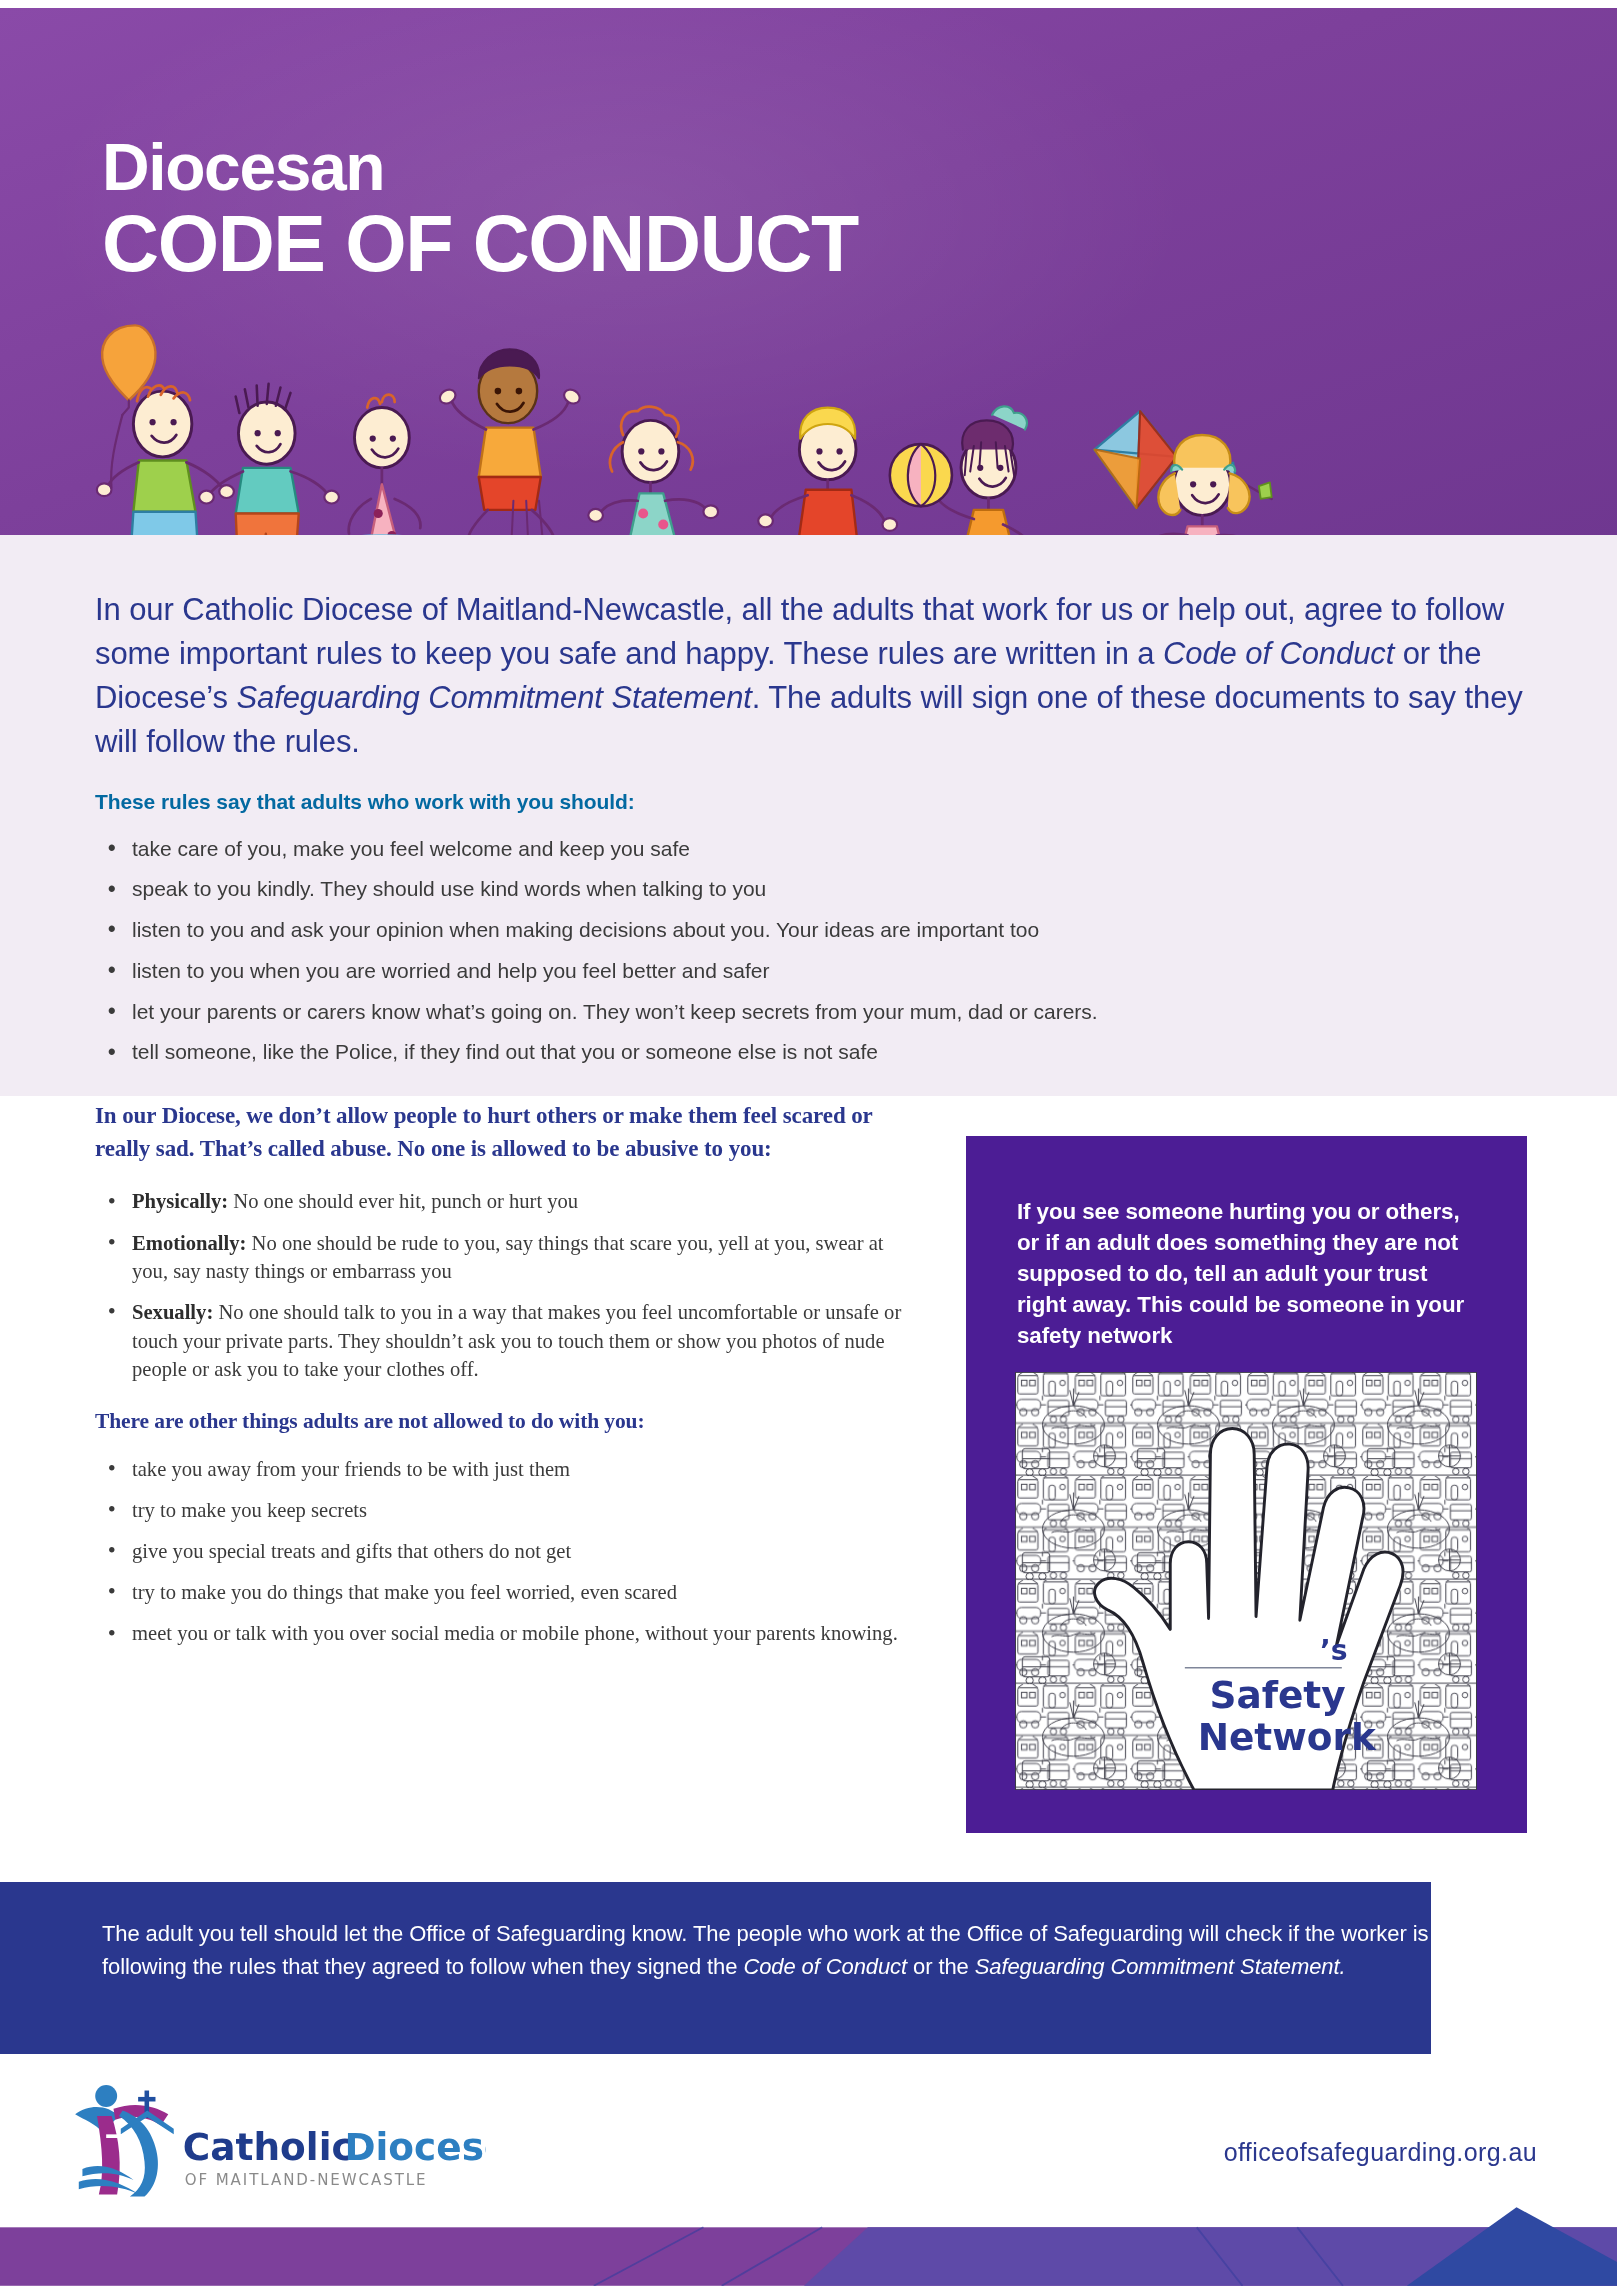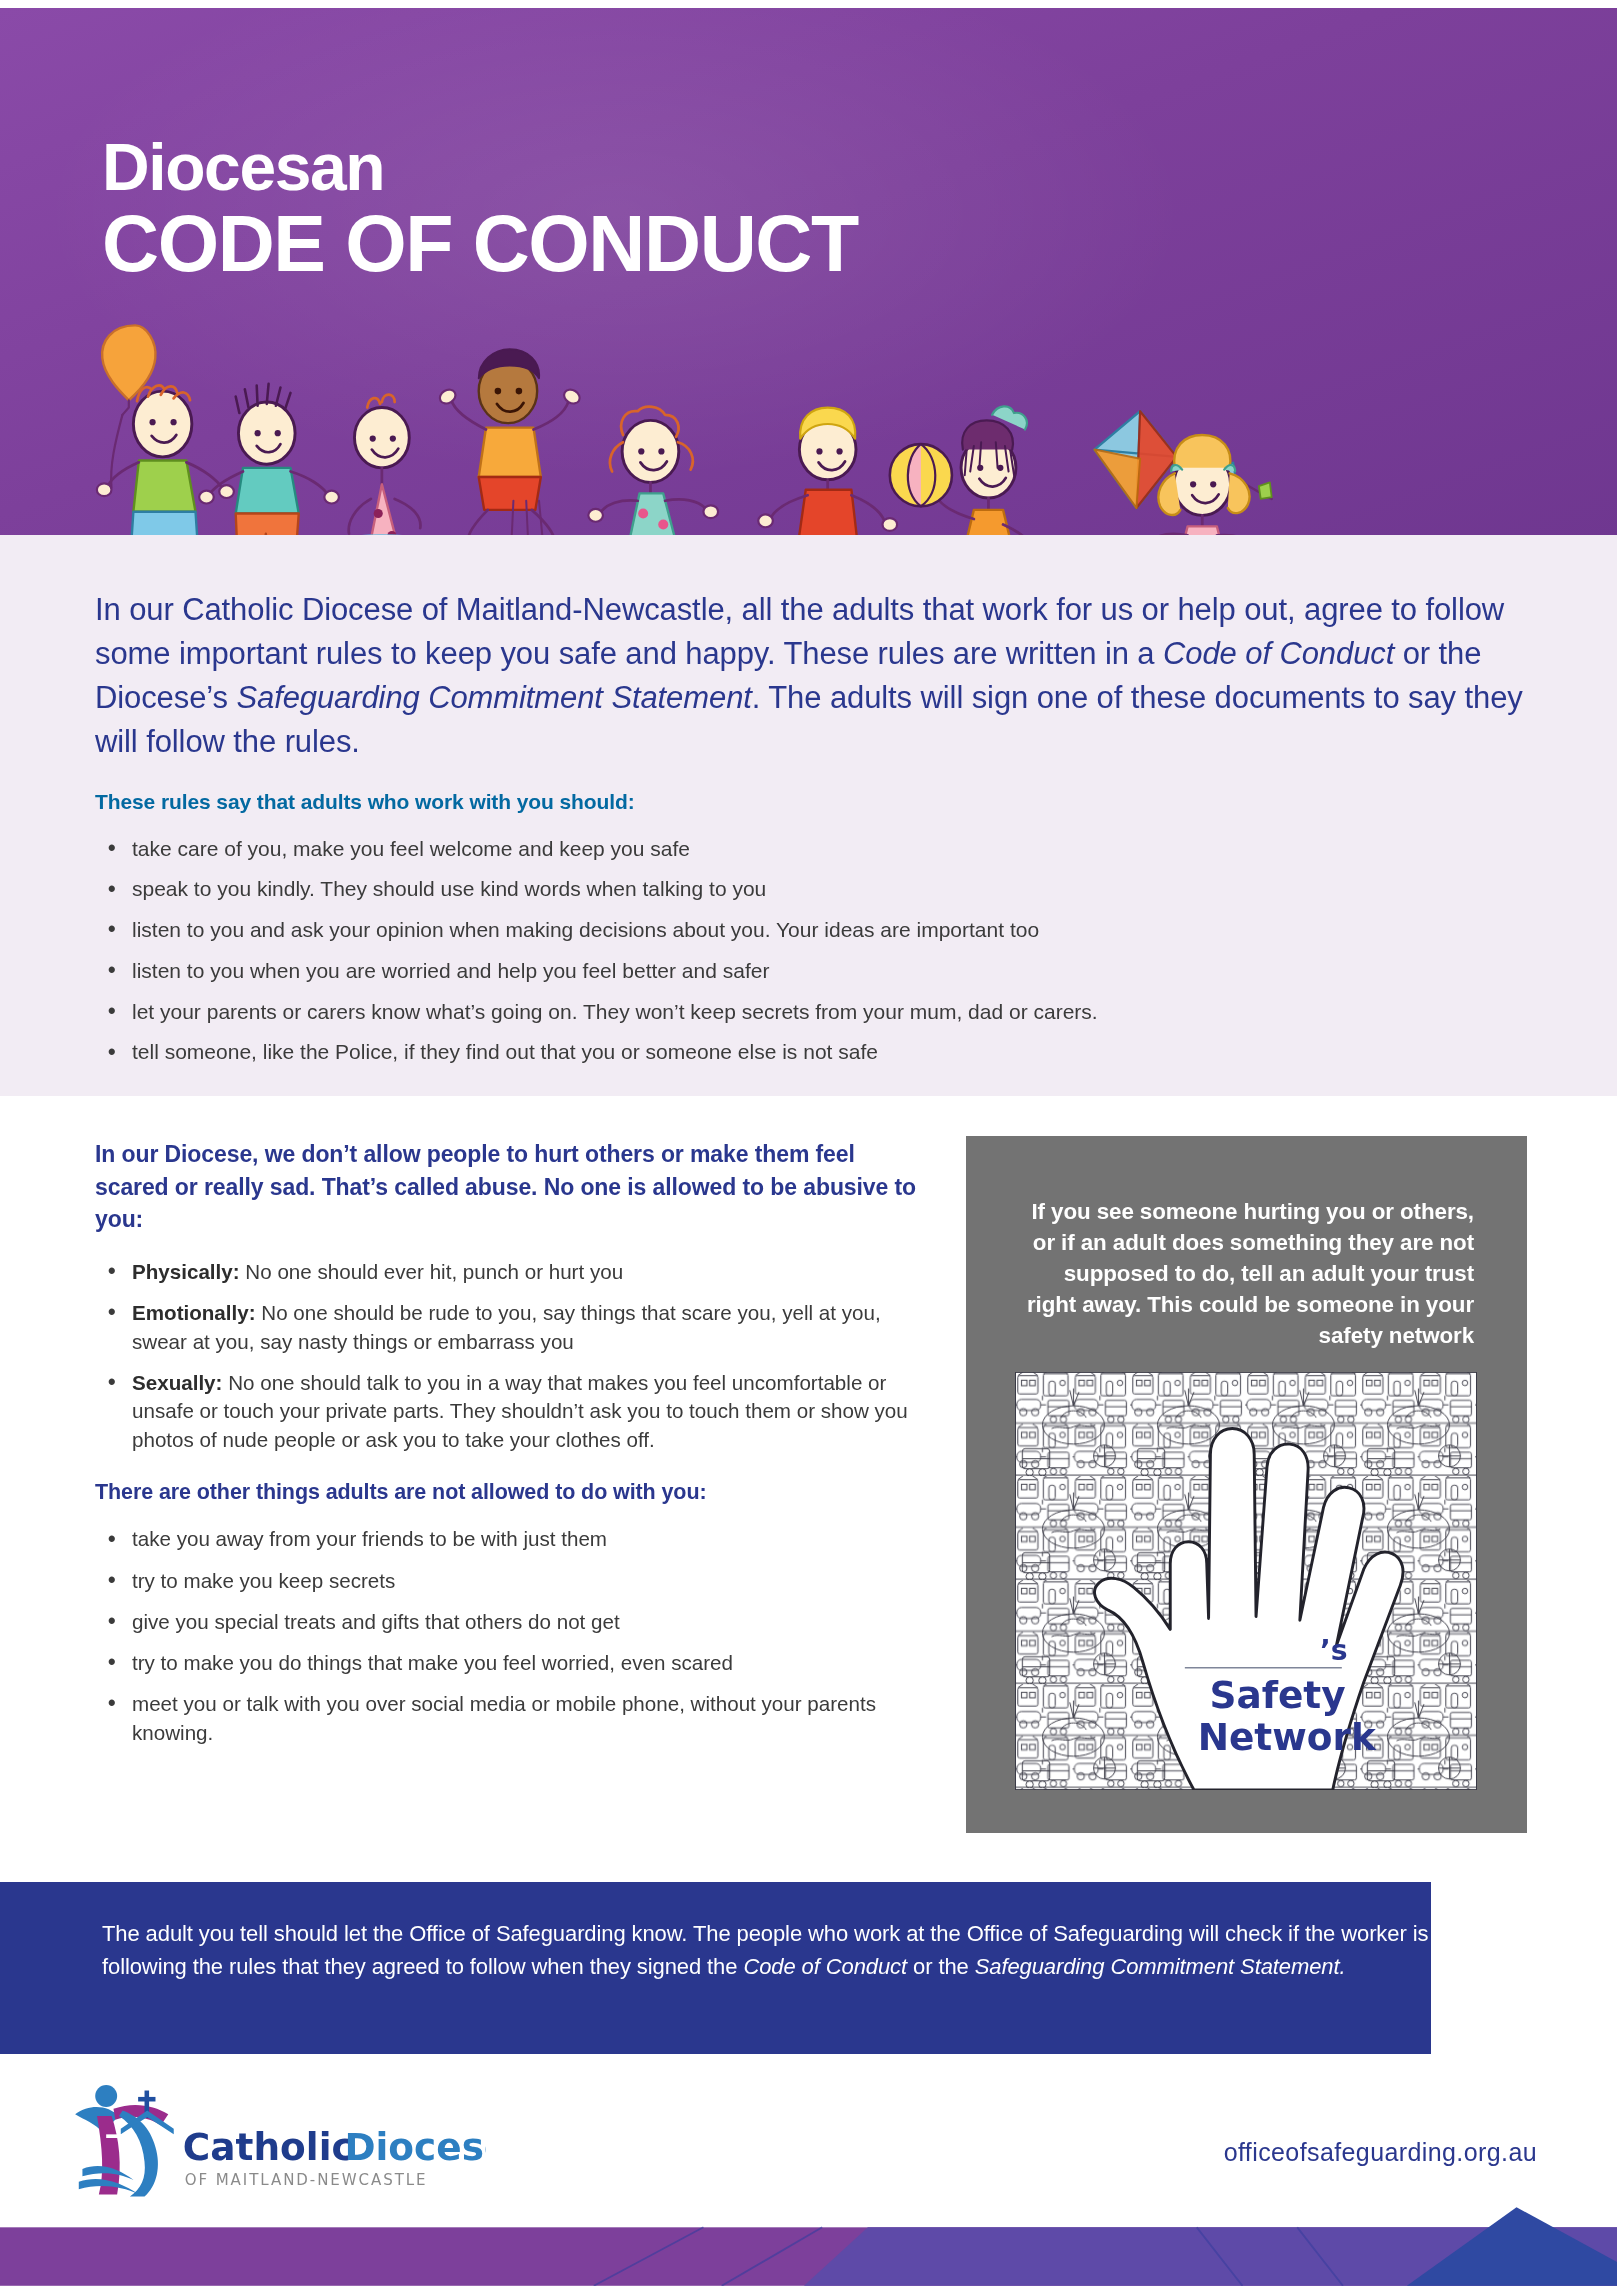--- a/index.html
+++ b/index.html
@@ -120,22 +120,23 @@
     position: absolute;
     left: 0; top: 1096px;
     width: 1617px;
     height: 786px;
     background: #ffffff;
   }
 
   .left-col {
     position: absolute;
     left: 95px;
-    top: 1138px;
+    top: 1100px;
     width: 827px;
+    font-family: Liberation Serif, serif;
   }
   .left-col .section-head {
     color: #2A378E;
     font-weight: 700;
     font-size: 23px;
     line-height: 1.42;
     letter-spacing: -0.1px;
     margin: 0 0 22px 0;
   }
   .left-col .section-head2 {
@@ -152,23 +153,22 @@
     margin-bottom: 12.8px;
   }
 
   
   .callout {
     position: absolute;
     left: 966px;
     top: 1136px;
     width: 561px;
     height: 697px;
-    background: #737373;
+    background: #4c1d95;
     box-sizing: border-box;
-    text-align: right;
   }
   .callout-text {
     position: absolute;
     left: 51px;
     top: 61px;
     width: 457px;
     color: #ffffff;
     font-weight: 700;
     font-size: 22.4px;
     line-height: 1.38;

